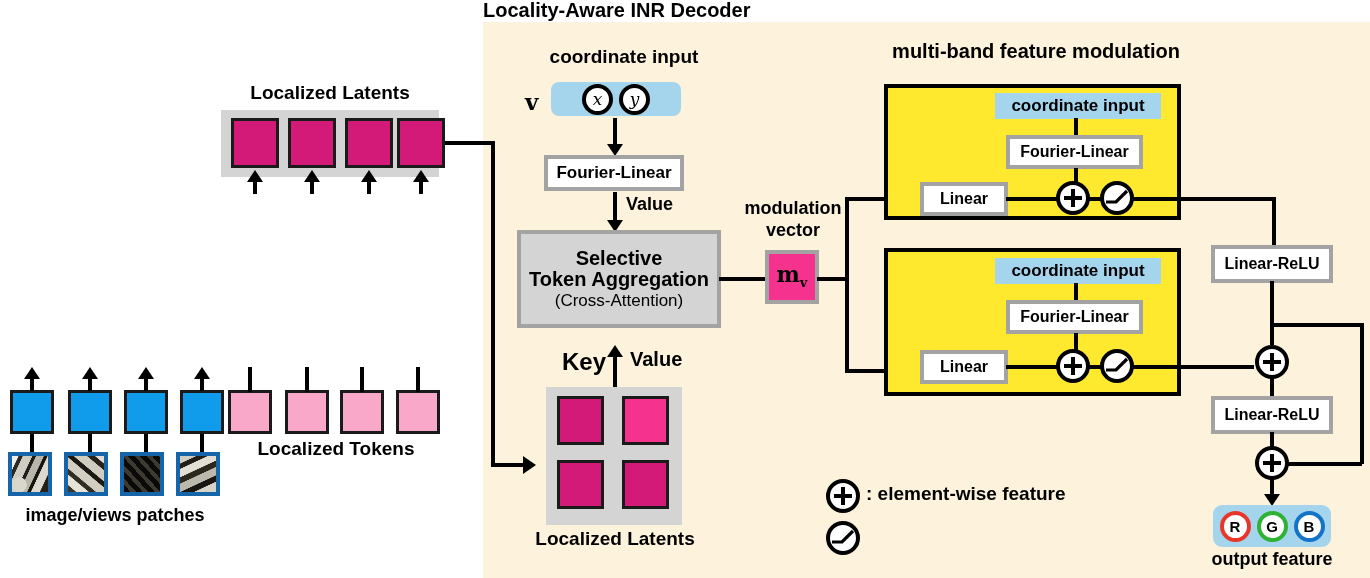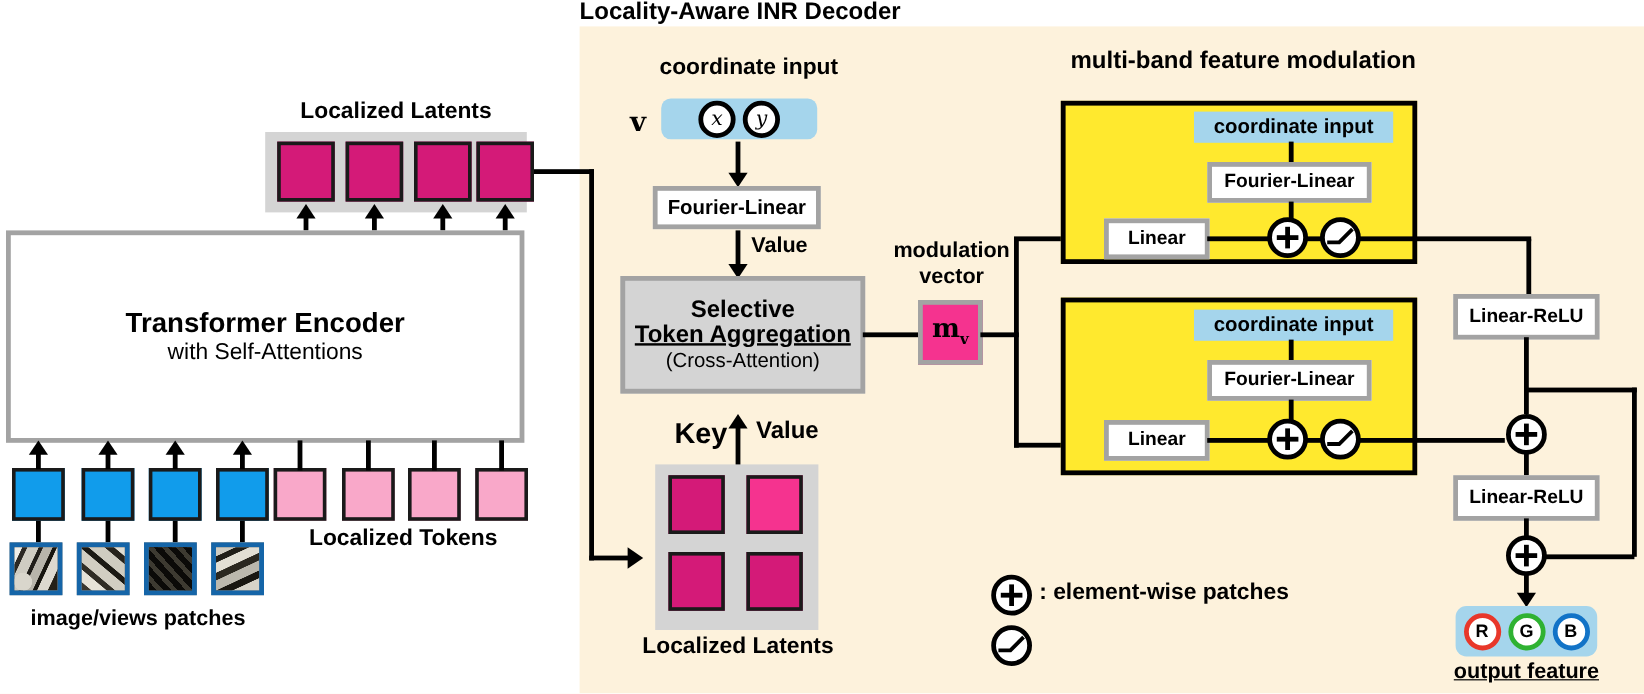--- a/index.html
+++ b/index.html
@@ -146,26 +146,20 @@
 
   <div class="line vline" style="left:253px;top:180px;height:14px;"></div>
   <div class="arrow-up" style="left:247px;top:170px;"></div>
   <div class="line vline" style="left:310px;top:180px;height:14px;"></div>
   <div class="arrow-up" style="left:304px;top:170px;"></div>
   <div class="line vline" style="left:367px;top:180px;height:14px;"></div>
   <div class="arrow-up" style="left:361px;top:170px;"></div>
   <div class="line vline" style="left:419px;top:180px;height:14px;"></div>
   <div class="arrow-up" style="left:413px;top:170px;"></div>
 
-  <div class="box" id="encoder-box">
-    <div>
-      <span class="t1">Transformer Encoder</span>
-      <span class="t2">with Self-Attentions</span>
-    </div>
-  </div>
 
   <div class="sq cyanb" style="left:10px;top:390px;width:44px;height:44px;"></div>
   <div class="sq cyanb" style="left:68px;top:390px;width:44px;height:44px;"></div>
   <div class="sq cyanb" style="left:124px;top:390px;width:44px;height:44px;"></div>
   <div class="sq cyanb" style="left:180px;top:390px;width:44px;height:44px;"></div>
 
   <div class="line vline" style="left:30px;top:377px;height:14px;"></div>
   <div class="arrow-up" style="left:24px;top:367px;"></div>
   <div class="line vline" style="left:88px;top:377px;height:14px;"></div>
   <div class="arrow-up" style="left:82px;top:367px;"></div>
@@ -231,21 +225,21 @@
 
   <div class="box" style="left:544px;top:155px;width:140px;height:36px;font-size:17px;font-weight:bold;">Fourier-Linear</div>
 
   <div class="line vline" style="left:613px;top:192px;height:30px;"></div>
   <div class="arrow-down" style="left:607px;top:220px;"></div>
   <div class="lbl bold" style="left:626px;top:194px;font-size:18px;">Value</div>
 
   <div class="box" style="left:517px;top:230px;width:204px;height:98px;background:#d4d4d4;">
     <div>
       <span style="display:block;font-size:20px;font-weight:bold;">Selective</span>
-      <span style="display:block;font-size:20px;font-weight:bold;text-decoration:underline;">Token Aggregation</span>
+      <span style="display:block;font-size:20px;font-weight:bold;">Token Aggregation</span>
       <span style="display:block;font-size:17px;margin-top:2px;">(Cross-Attention)</span>
     </div>
   </div>
 
   <div class="line vline" style="left:613px;top:355px;height:34px;"></div>
   <div class="arrow-up" style="left:607px;top:345px;"></div>
   <div class="lbl bold" style="left:562px;top:348px;font-size:24px;">Key</div>
   <div class="lbl bold" style="left:630px;top:348px;font-size:20px;">Value</div>
 
   <div class="strip" style="left:546px;top:387px;width:136px;height:138px;"></div>
@@ -336,27 +330,27 @@
       <span class="plus-v"></span>
   </div>
   <div class="line vline" style="left:1270px;top:478px;height:18px;"></div>
   <div class="arrow-down" style="left:1264px;top:494px;"></div>
 
   <div class="rgbbar" style="left:1213px;top:505px;width:118px;height:42px;">
     <div class="rgbc" style="width:31px;height:31px;border:4px solid #e8372a;">R</div>
     <div class="rgbc" style="width:31px;height:31px;border:4px solid #2fb232;">G</div>
     <div class="rgbc" style="width:31px;height:31px;border:4px solid #1273c7;">B</div>
   </div>
-  <div class="lbl bold" style="left:1196px;top:549px;width:152px;text-align:center;font-size:18px;text-decoration:underline;">output feature</div>
+  <div class="lbl bold" style="left:1196px;top:549px;width:152px;text-align:center;font-size:18px;">output feature</div>
 
   <div class="opc" style="left:826px;top:479px;width:34px;height:34px;">
     <span class="plus-h"></span>
       <span class="plus-v"></span>
   </div>
-  <div class="lbl bold" style="left:866px;top:483px;font-size:19px;">: element-wise patches</div>
+  <div class="lbl bold" style="left:866px;top:483px;font-size:19px;">: element-wise feature</div>
 
   <div class="opc" style="left:826px;top:521px;width:34px;height:34px;">
     <svg width="26" height="26" viewBox="0 0 26 26" style="position:absolute;left:0;top:0;">
       <path d="M2 17 L12 17 L23 6" stroke="#000" stroke-width="3.2" fill="none"></path>
     </svg>
   </div>
 
 </div>
 
 </body></html>

